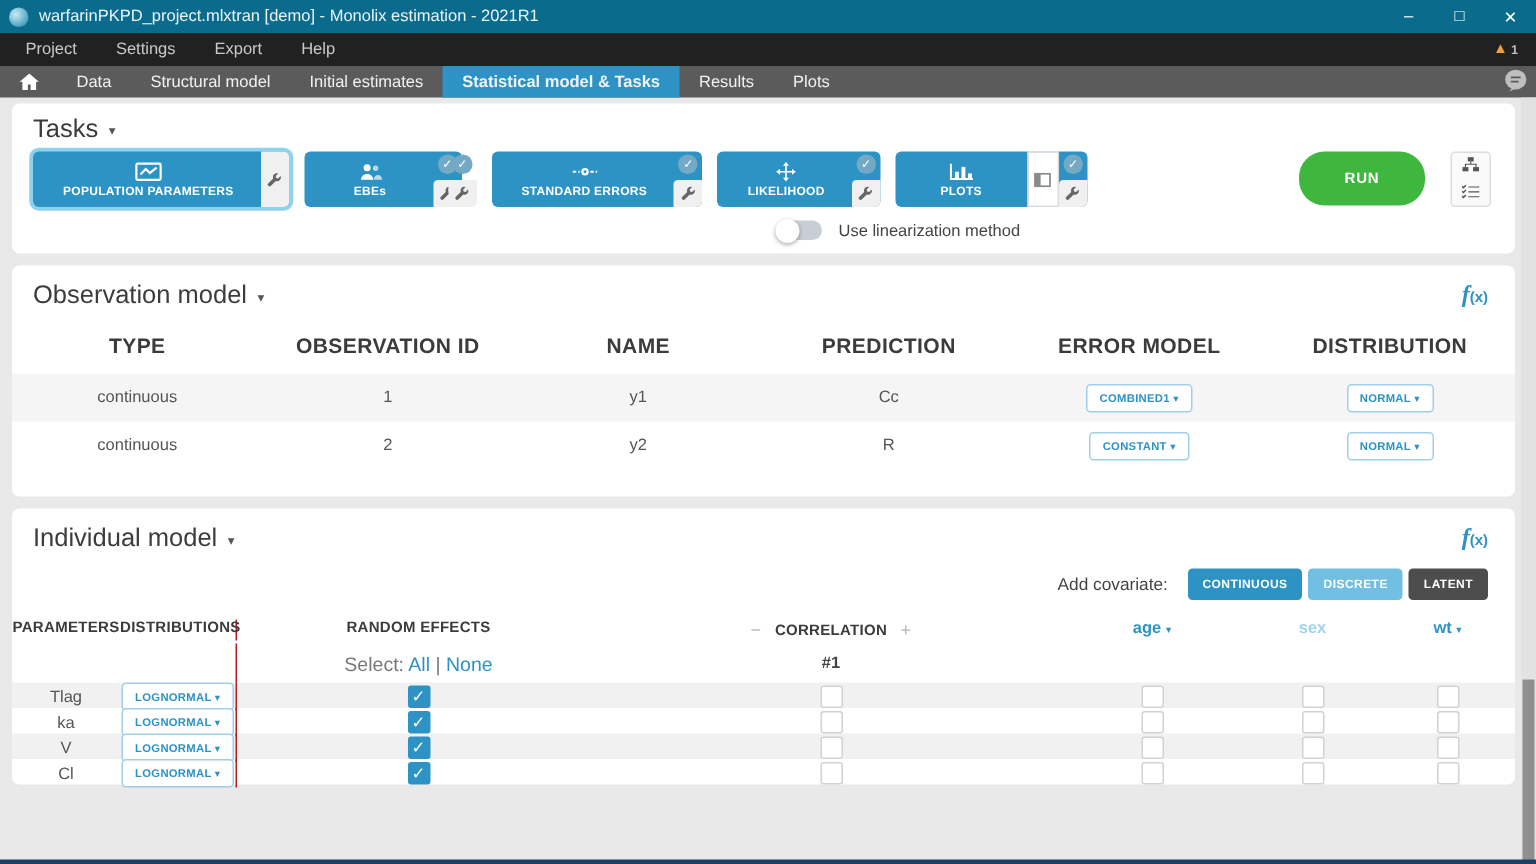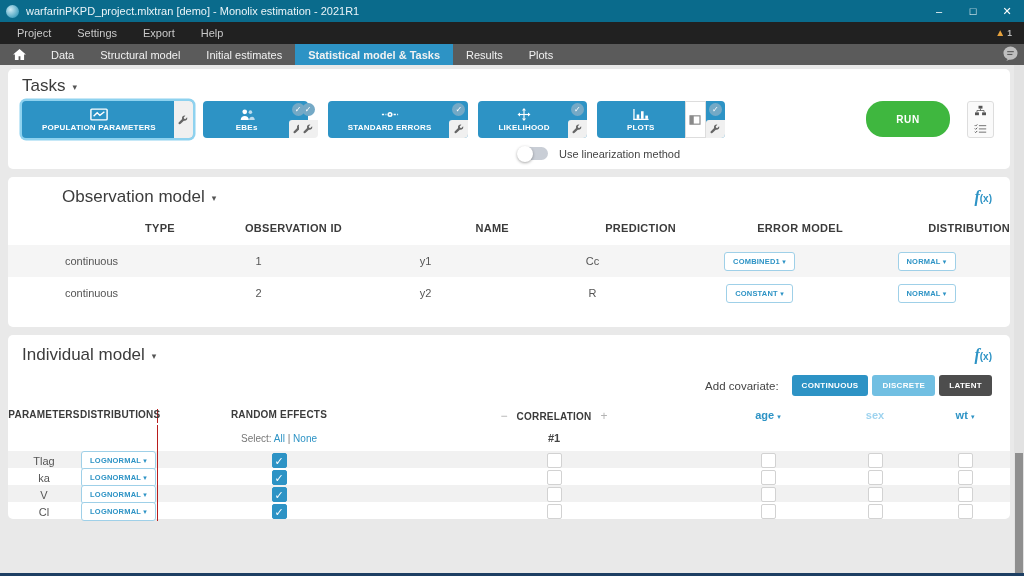--- a/index.html
+++ b/index.html
@@ -60,21 +60,21 @@
   .icon-stack { width:27px; height:37px; background:#fafafa; border:1px solid #ddd; border-radius:3px; display:flex; flex-direction:column; align-items:center; justify-content:space-around; margin-left:7px; flex:0 0 auto; }
   .icon-stack svg { width:13px; height:11px; }
   .toggle-row { display:flex; align-items:center; margin:9px 0 0 510px; gap:11px; }
   .toggle { width:30px; height:13px; border-radius:7px; background:#c9ced6; position:relative; }
   .toggle-knob { width:16px; height:16px; border-radius:50%; background:#fff; box-shadow:0 1px 3px rgba(0,0,0,.35); position:absolute; left:-1px; top:-1.5px; }
   .toggle-label { font-size:11px; color:#444; }
 
   
   .obs-card { padding:7px 0 18px; }
   .obs-header { display:grid; grid-template-columns:repeat(6,1fr); padding:13px 0 11px; }
-  .obs-h { font-size:11px; font-weight:bold; color:#3b3b3b; text-align:right; letter-spacing:.3px; }
+  .obs-h { font-size:14px; font-weight:bold; color:#3b3b3b; text-align:center; letter-spacing:.3px; }
   .obs-row { display:grid; grid-template-columns:repeat(6,1fr); height:32px; align-items:center; }
   .obs-row.alt { background:#f5f5f5; }
   .obs-cell { text-align:center; font-size:11px; color:#555; }
   .pill { display:inline-block; background:#fff; border:1px solid #9fd0e8; border-radius:3px; color:#2d93c5; font-size:7.5px; font-weight:bold; padding:4px 8px; letter-spacing:.2px; white-space:nowrap; }
   .pc { font-size:7px; }
 
   
   .ind-card { padding:7px 0 0; }
   .cov-row { display:flex; align-items:center; justify-content:flex-end; padding:8px 18px 9px 0; gap:4px; }
   .cov-label { font-size:11.5px; color:#444; margin-right:9px; }
@@ -85,21 +85,21 @@
   .ind-grid { display:grid; grid-template-columns:72px 78px 242px 308px 120px 94px 86px; }
   .ind-head { padding:4px 0 2px; }
   .ind-h { font-size:10px; font-weight:bold; color:#3b3b3b; text-align:center; letter-spacing:.2px; }
   .bdr { border-right:1px solid #b91c1c; }
   .corr-wrap { display:flex; align-items:center; justify-content:center; gap:9px; }
   .pm { color:#b3b3b3; font-size:12px; font-weight:normal; }
   .cov-h { font-size:11px; font-weight:bold; color:#2d93c5; text-align:center; }
   .cov-h .pc { font-size:7px; }
   .cov-h.light { color:#9ed3ef; }
   .ind-sub { height:26px; align-items:center; }
-  .sel-cell { text-align:center; font-size:10px; color:#777; }
+  .sel-cell { text-align:center; font-size:13px; color:#777; }
   .link { color:#2d93c5; }
   .corr-num { text-align:center; font-size:11px; font-weight:bold; color:#444; }
   .ind-row { height:17px; align-items:center; }
   .ind-row.alt { background:#f1f1f1; }
   .ind-cell { text-align:center; font-size:11px; color:#555; }
   .cb { width:15px; height:15px; border:1px solid #d2d2d2; border-radius:2px; background:#fff; display:inline-block; vertical-align:middle; }
   .cb.checked { background:#2d93c5; border-color:#2d93c5; color:#fff; font-size:11px; line-height:14px; text-align:center; font-weight:bold; }
 
   
   .scroll-track { position:absolute; top:65px; right:0; bottom:0; width:10px; background:#e2e2e2; }
@@ -306,21 +306,21 @@
     <div class="toggle-row">
       <span class="toggle">
           <span class="toggle-knob"></span>
         </span>
       <span class="toggle-label">Use linearization method</span>
     </div>
   </section>
 
   <section class="card obs-card">
     <div class="card-top">
-      <div class="section-header" style="padding-left:14px;margin-left:40px;">
+      <div class="section-header" style="padding-left:14px;">
         <span>Observation model</span>
         <span class="caret-dark">▾</span>
       </div>
       <span class="fx"><span class="f">f</span><span class="x">(x)</span></span>
     </div>
     <div class="obs-header">
       <div class="obs-h">TYPE</div>
       <div class="obs-h">OBSERVATION ID</div>
       <div class="obs-h">NAME</div>
       <div class="obs-h">PREDICTION</div>

